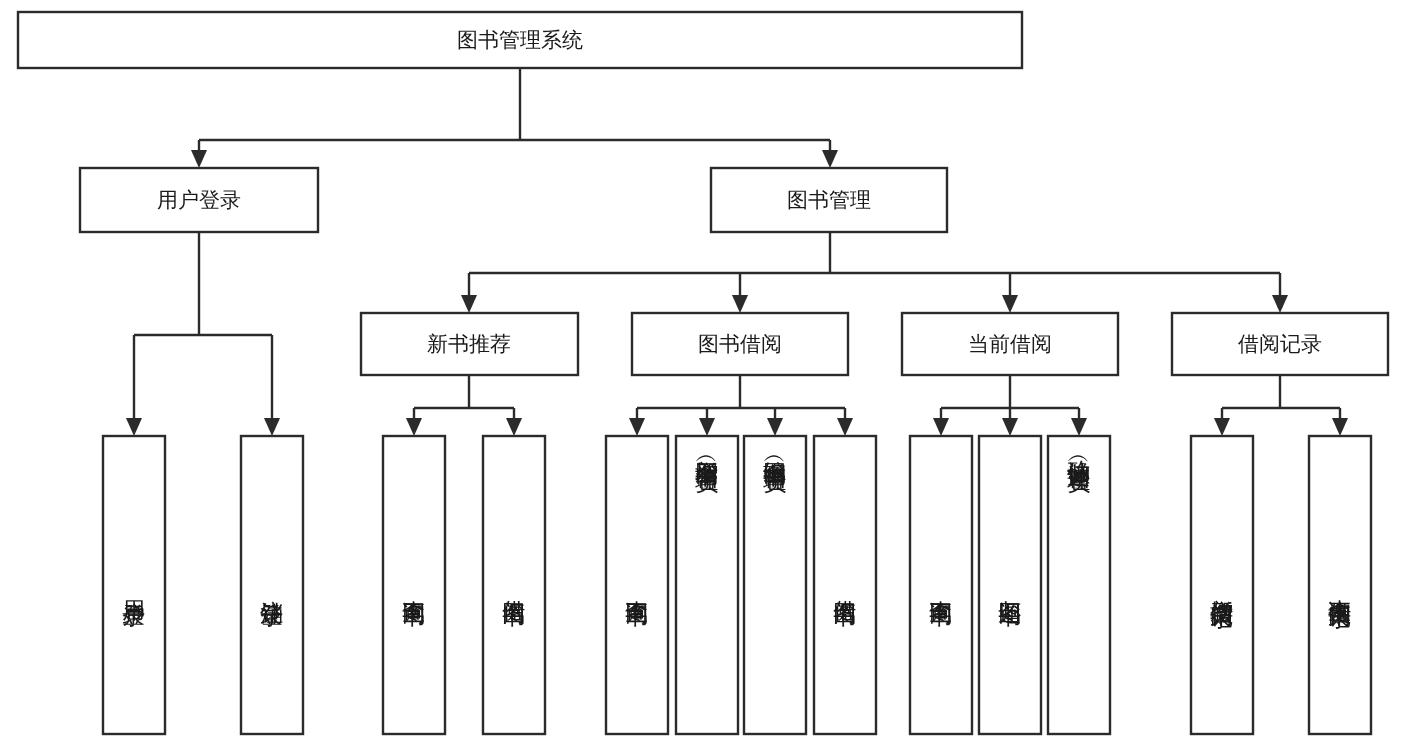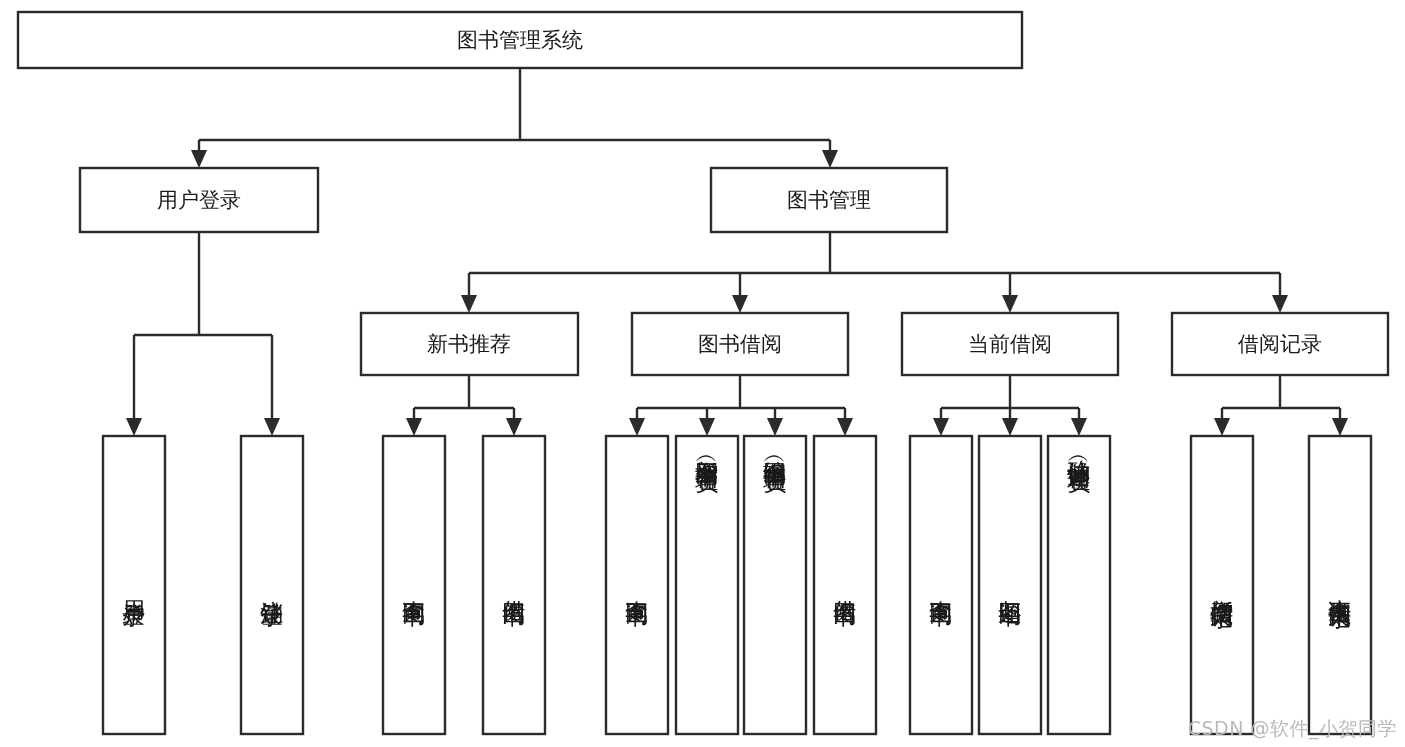--- a/index.html
+++ b/index.html
@@ -247,14 +247,13 @@
     <span class="vlabel">确认归还（管理员）</span>
   </div>
 
   <div class="vlabel-wrap" style="left:1191px; top:436px; width:62px; height:298px; align-items:center;">
     <span class="vlabel">新增借阅记录</span>
   </div>
   <div class="vlabel-wrap" style="left:1309px; top:436px; width:62px; height:298px; align-items:center;">
     <span class="vlabel">查询借阅记录</span>
   </div>
 
-  <div id="watermark">CSDN @软件_小贺同学</div>
 </div>
 
 </body></html>

